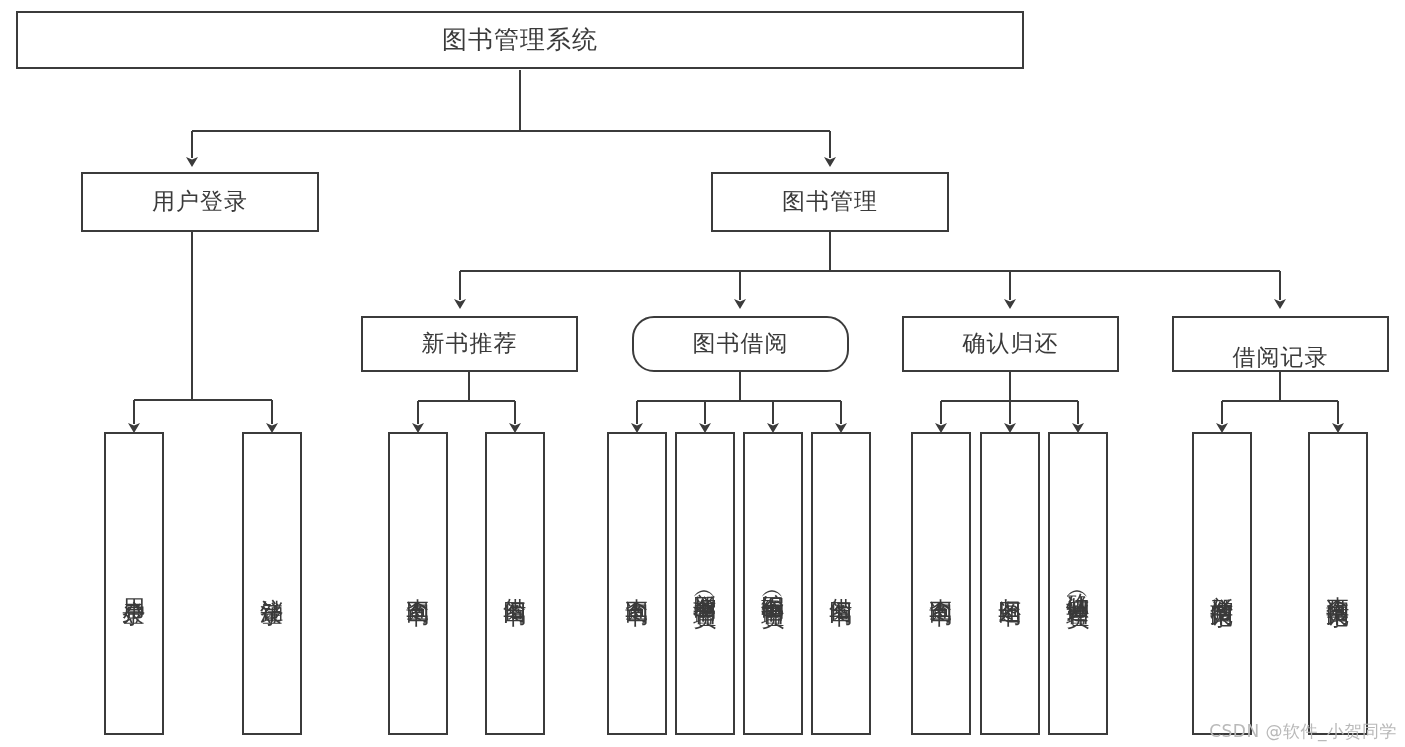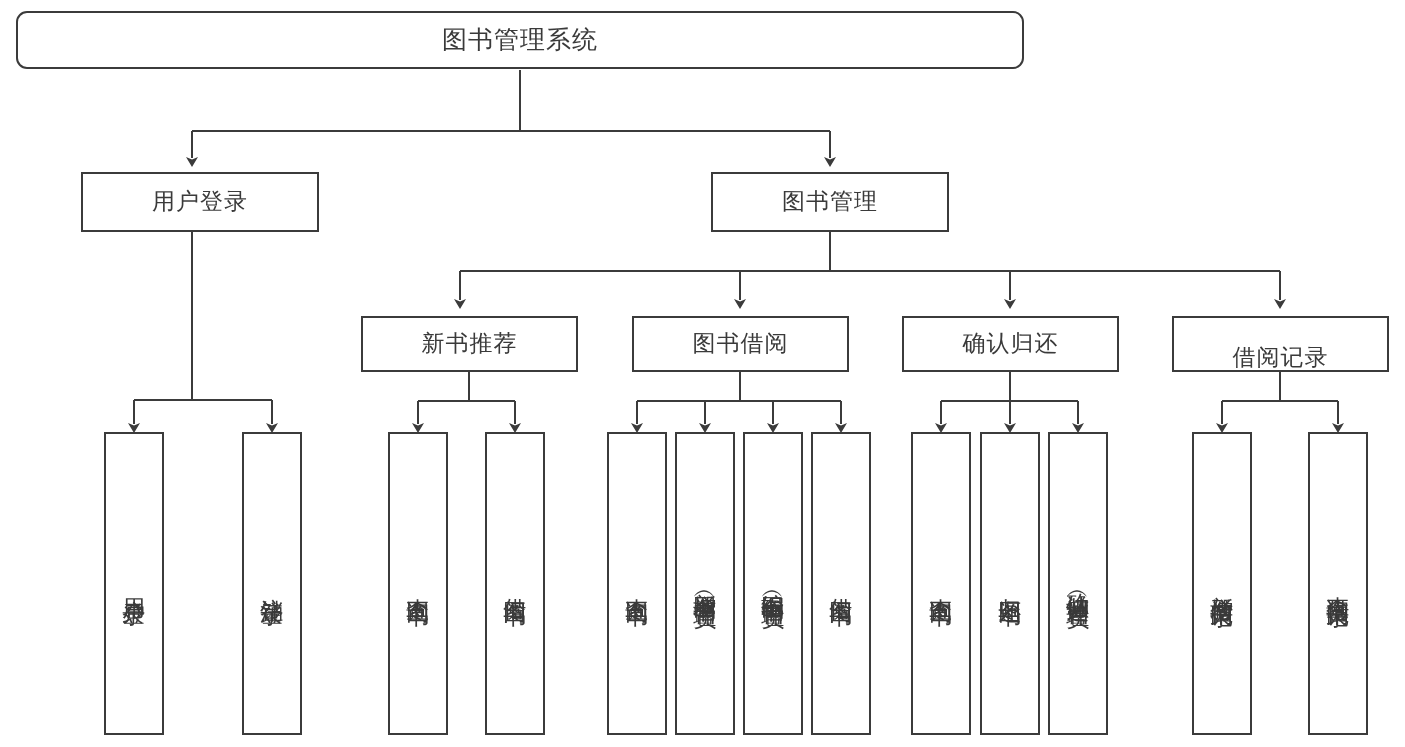--- a/index.html
+++ b/index.html
@@ -121,35 +121,35 @@
       <path d="M 1078 401 L 1078 424" marker-end="url(#arrow)"></path>
 
       <path d="M 1280 372 L 1280 401"></path>
       <path d="M 1222 401 L 1338 401"></path>
       <path d="M 1222 401 L 1222 424" marker-end="url(#arrow)"></path>
       <path d="M 1338 401 L 1338 424" marker-end="url(#arrow)"></path>
 
     </g>
   </svg>
 
-  <div class="node h" id="root-node" style="left:16px; top:11px; width:1008px; height:58px;border-radius:11px;">
+  <div class="node h" id="root-node" style="left:16px; top:11px; width:1008px; height:58px;">
     <span>图书管理系统</span>
   </div>
 
   <div class="node h" style="left:81px; top:172px; width:238px; height:60px;">
     <span>用户登录</span>
   </div>
   <div class="node h" style="left:711px; top:172px; width:238px; height:60px;">
     <span>图书管理</span>
   </div>
 
   <div class="node h" style="left:361px; top:316px; width:217px; height:56px;">
     <span>新书推荐</span>
   </div>
-  <div class="node h" style="left:632px; top:316px; width:217px; height:56px;">
+  <div class="node h" style="left:632px; top:316px; width:217px; height:56px;border-radius:22px;">
     <span>图书借阅</span>
   </div>
   <div class="node h" style="left:902px; top:316px; width:217px; height:56px;">
     <span>确认归还</span>
   </div>
   <div class="node h" style="left:1172px; top:316px; width:217px; height:56px;align-items:flex-end;">
     <span>借阅记录</span>
   </div>
 
   <div class="node v" style="left:104px; top:432px; width:60px; height:303px;">
@@ -189,14 +189,15 @@
     <span class="vtxt">确认归还（管理员）</span>
   </div>
 
   <div class="node v" style="left:1192px; top:432px; width:60px; height:303px;">
     <span class="vtxt">新增借阅记录</span>
   </div>
   <div class="node v" style="left:1308px; top:432px; width:60px; height:303px;">
     <span class="vtxt">查询借阅记录</span>
   </div>
 
+  <div id="watermark">CSDN @软件_小贺同学</div>
 
 </div>
 
 </body></html>

